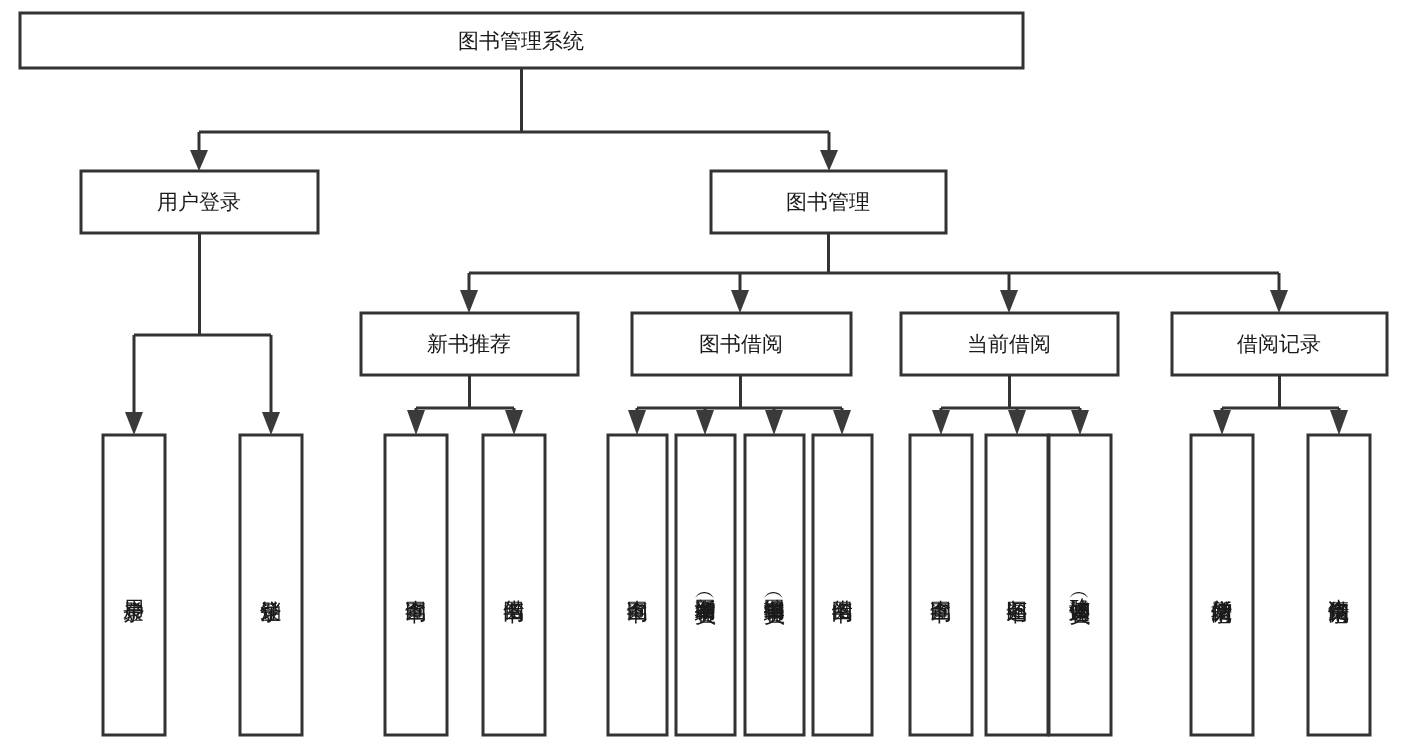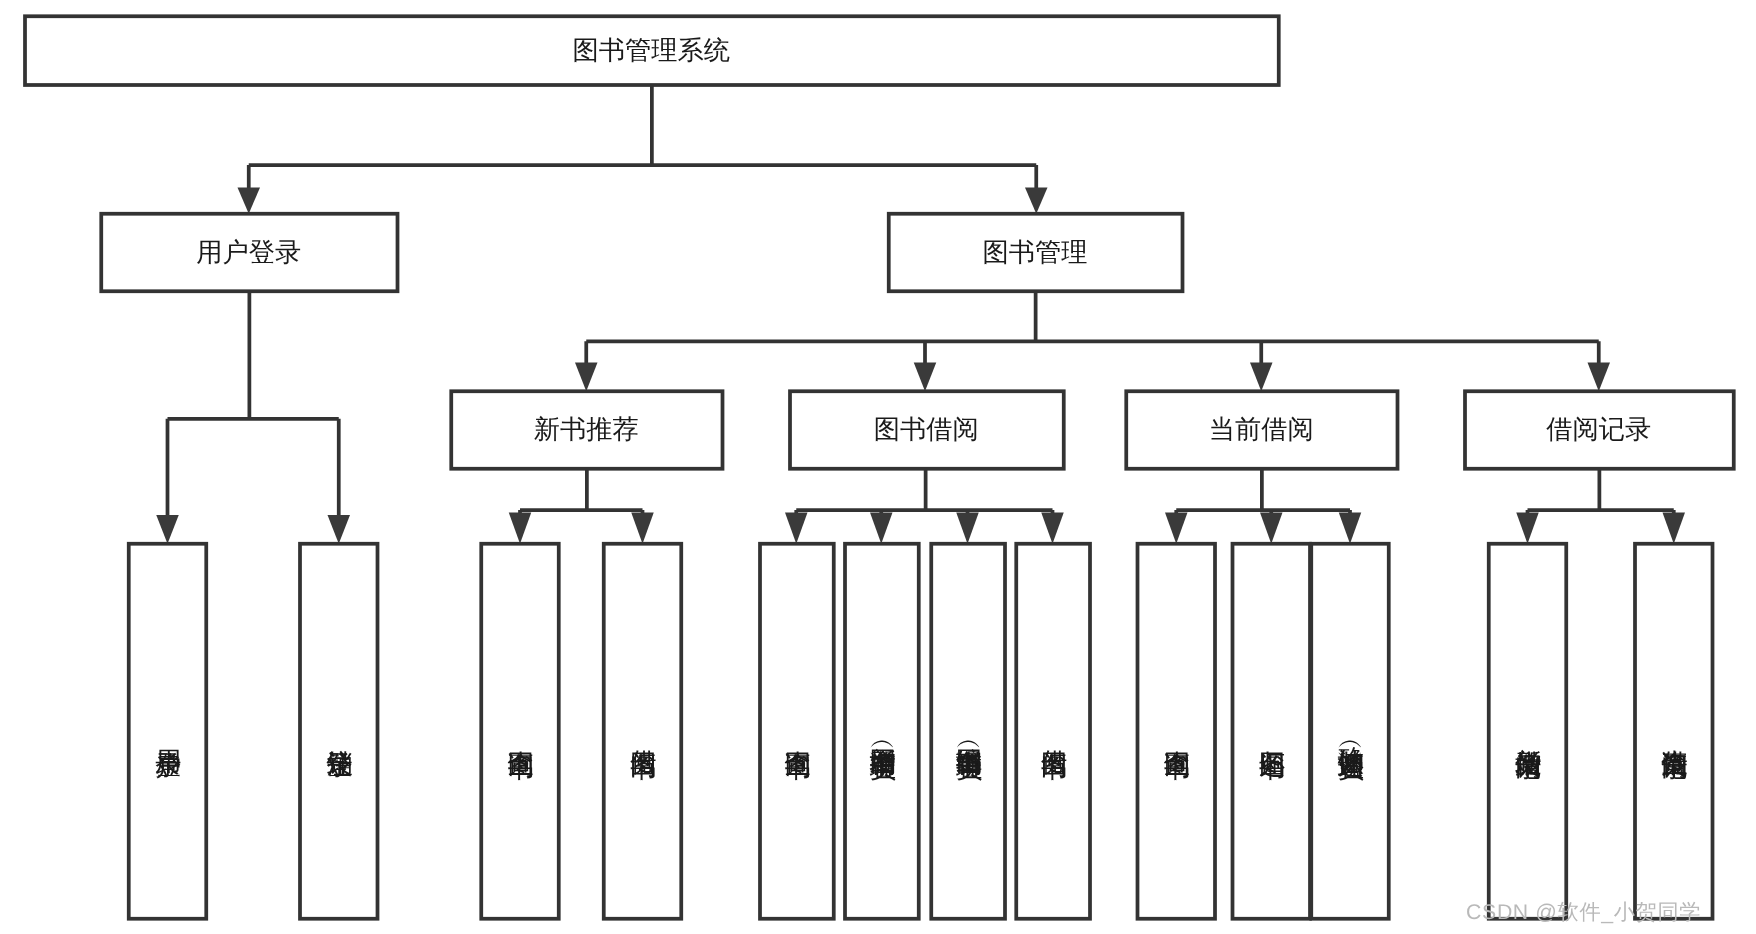--- a/index.html
+++ b/index.html
@@ -220,15 +220,14 @@
   <div class="leaf-label-wrap" style="left:745px; top:435px; width:59px; height:300px;">编辑图书（管理员）</div>
   <div class="leaf-label-wrap" style="left:813px; top:435px; width:59px; height:300px;">借阅图书</div>
 
   <div class="leaf-label-wrap" style="left:910px; top:435px; width:62px; height:300px;">查询图书</div>
   <div class="leaf-label-wrap" style="left:986px; top:435px; width:62px; height:300px;">归还图书</div>
   <div class="leaf-label-wrap" style="left:1049px; top:435px; width:62px; height:300px;">确认归还（管理员）</div>
 
   <div class="leaf-label-wrap" style="left:1191px; top:435px; width:62px; height:300px;">新增借阅记录</div>
   <div class="leaf-label-wrap" style="left:1308px; top:435px; width:62px; height:300px;">查询借阅记录</div>
 
-  <div class="watermark">CSDN @软件_小贺同学</div>
 
 </div>
 
 </body></html>

